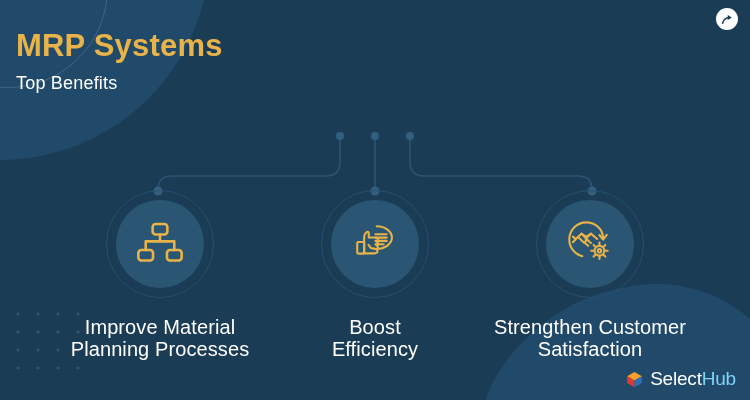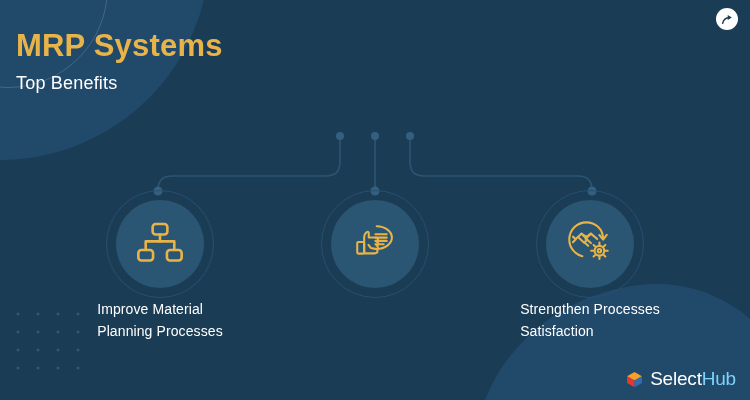--- a/index.html
+++ b/index.html
@@ -165,23 +165,24 @@
     width: 88px;
     height: 88px;
     border-radius: 50%;
     background: #2a5674;
     display: flex;
     align-items: center;
     justify-content: center;
   }
 
   .card-label {
-    text-align: left;
+    margin-top: 18px;
+    text-align: center;
     color: #ffffff;
-    font-size: 14px;
+    font-size: 20px;
     line-height: 22px;
     letter-spacing: .1px;
     white-space: pre-line;
   }
 
   
   .brand {
     position: absolute;
     right: 14px;
     bottom: 10px;
@@ -303,20 +304,22 @@
                        C33 27.6 33.7 28.6 33.6 29.8 C33.5 30.9 32.7 31.6 31.8 31.8
                        C32.9 32.2 33.5 33.1 33.4 34.2 C33.3 35.3 32.5 36 31.6 36.2
                        C32.6 36.6 33.1 37.6 32.9 38.6 C32.7 39.9 31.5 40.8 29.9 40.8
                        L17.5 40.8 Z"></path>
 
               <rect x="9.5" y="27.6" width="8" height="13.5" rx="1.3"></rect>
             </g>
           </svg>
         </div>
       </div>
+      <div class="card-label">Boost
+Efficiency</div>
     </div>
 
     <div class="card">
       <div class="icon-ring">
         <div class="icon-disc">
           <svg width="54" height="54" viewBox="0 0 60 60">
             <g fill="none" stroke="#e8b348" stroke-width="2.3" stroke-linejoin="round" stroke-linecap="round">
 
               <path d="M44.5 24 C44.5 13.2 35.6 6 26 6 C15.5 6 7 14.3 7 25
                        C7 34 13 41.5 21.5 43.5"></path>
@@ -340,21 +343,21 @@
                 <path d="M6 0 L9.2 0"></path>
                 <path d="M-6.5 -6.5 L-4.3 -4.3"></path>
                 <path d="M4.3 4.3 L6.5 6.5"></path>
                 <path d="M6.5 -6.5 L4.3 -4.3"></path>
                 <path d="M-4.3 4.3 L-6.5 6.5"></path>
               </g>
             </g>
           </svg>
         </div>
       </div>
-      <div class="card-label">Strengthen Processes
+      <div class="card-label">Strengthen Customer
 Satisfaction</div>
     </div>
   </div>
 
   <div class="brand">
     <svg width="19" height="19" viewBox="0 0 24 24">
       <path d="M12 2.6 L21.4 8 L12 13.4 L2.6 8 Z" fill="#f4a02a"></path>
       <path d="M2.6 8 L12 13.4 L12 21.8 L2.6 16.4 Z" fill="#e03a2f"></path>
       <path d="M12 13.4 L21.4 8 L21.4 16.4 L12 21.8 Z" fill="#2d6fb5"></path>
     </svg>

